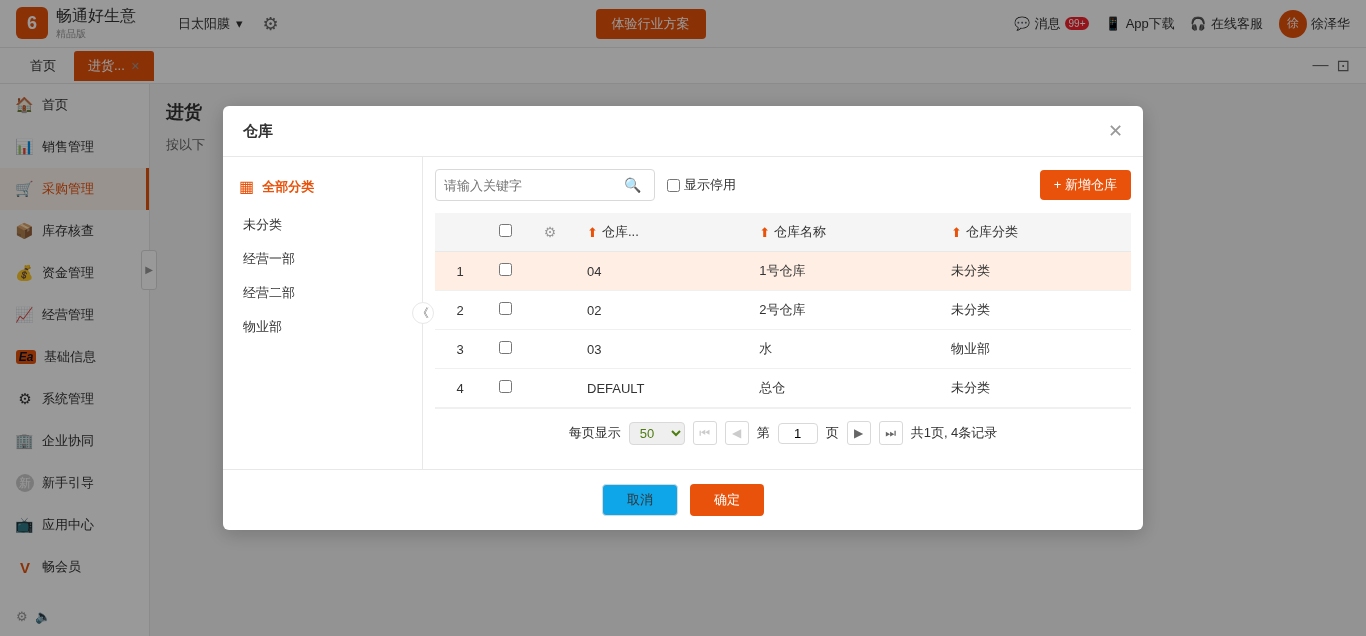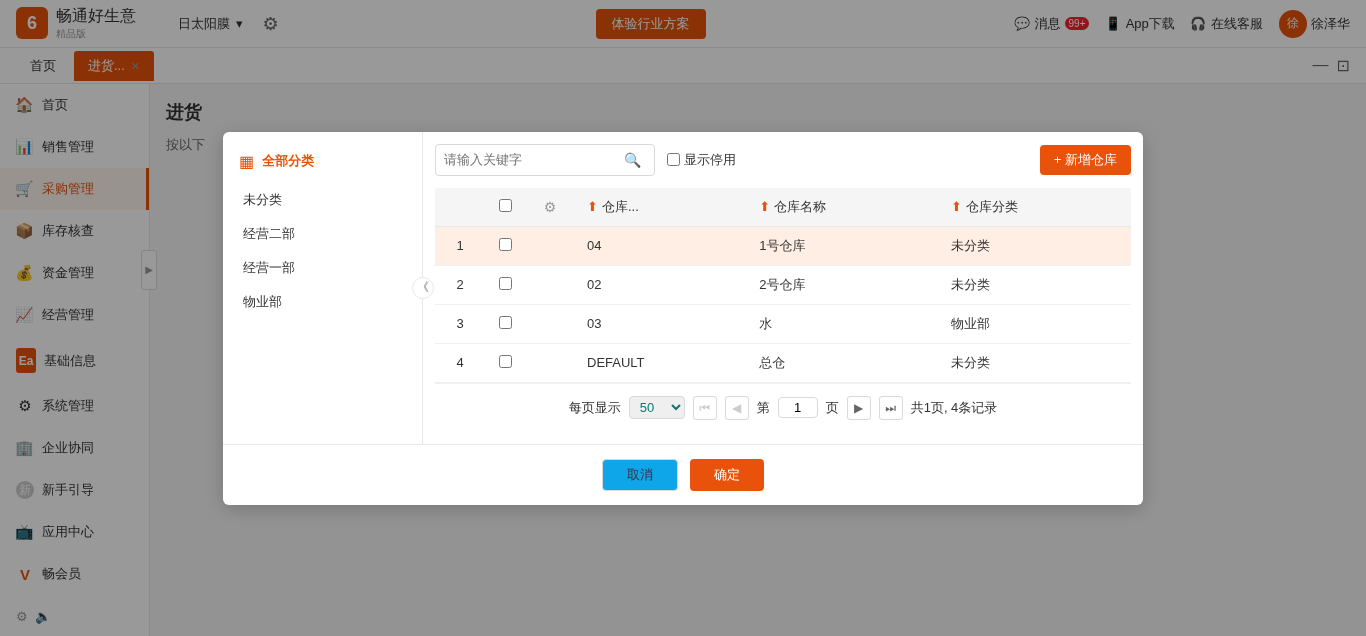--- a/index.html
+++ b/index.html
@@ -76,21 +76,21 @@
     tbody td.center { text-align: center; }
     .col-num { width: 50px; text-align: center; }
     .col-check { width: 40px; text-align: center; }
     .col-gear { width: 50px; text-align: center; }
     .sort-icon { color: #e8520a; margin-right: 4px; }
     .th-sort { display: flex; align-items: center; }
     .gear-icon { color: #999; font-size: 14px; }
 
     
     .pagination { display: flex; align-items: center; justify-content: center; padding: 12px; gap: 8px; border-top: 1px solid #f0f0f0; font-size: 13px; color: #333; }
-    .select-box { border: 1px solid #d9d9d9; border-radius: 4px; padding: 2px 6px; font-size: 13px; color: #0f766e; }
+    .select-box { border: 1px solid #d9d9d9; border-radius: 4px; padding: 2px 6px; font-size: 13px; color: #4d7c0f; }
     .page-input { width: 40px; border: 1px solid #d9d9d9; border-radius: 4px; padding: 2px 6px; text-align: center; font-size: 13px; }
     .page-btn { width: 24px; height: 24px; border: 1px solid #d9d9d9; border-radius: 3px; display: flex; align-items: center; justify-content: center; cursor: pointer; color: #666; font-size: 12px; }
     .page-btn.disabled { color: #ccc; cursor: not-allowed; }
 
     
     .modal-footer { display: flex; justify-content: center; gap: 12px; padding: 14px 20px; border-top: 1px solid #e8e8e8; }
     .btn-cancel { background: #0ea5e9; border: 1px solid #d9d9d9; color: #333; padding: 6px 24px; border-radius: 4px; font-size: 13px; cursor: pointer; }
     .btn-confirm { background: #e8520a; border: none; color: #fff; padding: 6px 24px; border-radius: 4px; font-size: 13px; cursor: pointer; text-align: center; }
   </style>
 </head>
@@ -163,21 +163,21 @@
     </div>
     <div class="sidebar-item">
       <span class="sidebar-icon">💰</span>
       <span>资金管理</span>
     </div>
     <div class="sidebar-item">
       <span class="sidebar-icon">📈</span>
       <span>经营管理</span>
     </div>
     <div class="sidebar-item">
-      <span class="sidebar-icon" style="font-size:12px; font-weight:bold; background:#e8520a; color:#ffffff; border-radius:3px; width:20px; height:25px; display:flex; align-items:center; justify-content:center;">Ea</span>
+      <span class="sidebar-icon" style="font-size:12px; font-weight:bold; background:#e8520a; color:#0f172a; border-radius:3px; width:20px; height:14px; display:flex; align-items:center; justify-content:center;font-style:italic;">Ea</span>
       <span>基础信息</span>
     </div>
     <div class="sidebar-item">
       <span class="sidebar-icon">⚙</span>
       <span>系统管理</span>
     </div>
     <div class="sidebar-item">
       <span class="sidebar-icon">🏢</span>
       <span>企业协同</span>
     </div>
@@ -205,31 +205,35 @@
 
   <div class="page-content">
     <div class="page-title">进货</div>
     <div class="page-subtitle">按以下</div>
   </div>
 </div>
 
 <div class="overlay">
   <div class="modal">
 
+    <div class="modal-header">
+      <span class="modal-title">仓库</span>
+      <span class="modal-close">✕</span>
+    </div>
 
     <div class="modal-body">
 
       <div class="cat-sidebar">
         <div class="cat-header">
           <span style="color:#e8520a; font-size:16px;">▦</span>
           <span style="color:#e8520a; font-size:13px; font-weight:bold;">全部分类</span>
         </div>
         <div class="cat-item">未分类</div>
+        <div class="cat-item">经营一部</div>
         <div class="cat-item">经营二部</div>
-        <div class="cat-item">经营一部</div>
         <div class="cat-item">物业部</div>
 
         <div class="cat-collapse">
           <span>《</span>
         </div>
       </div>
 
       <div class="modal-main">
 
         <div class="modal-toolbar">

